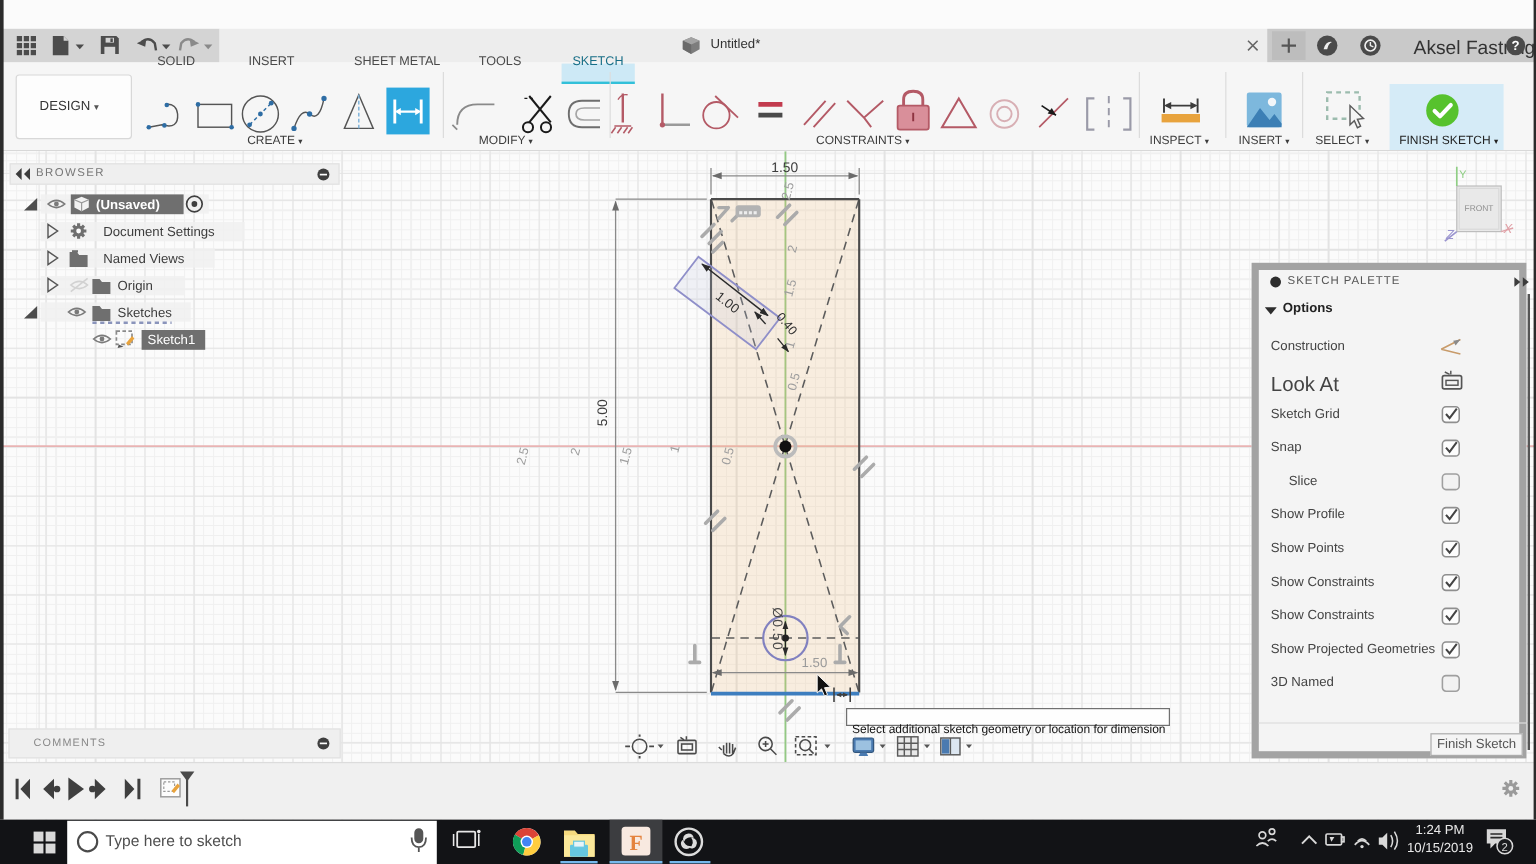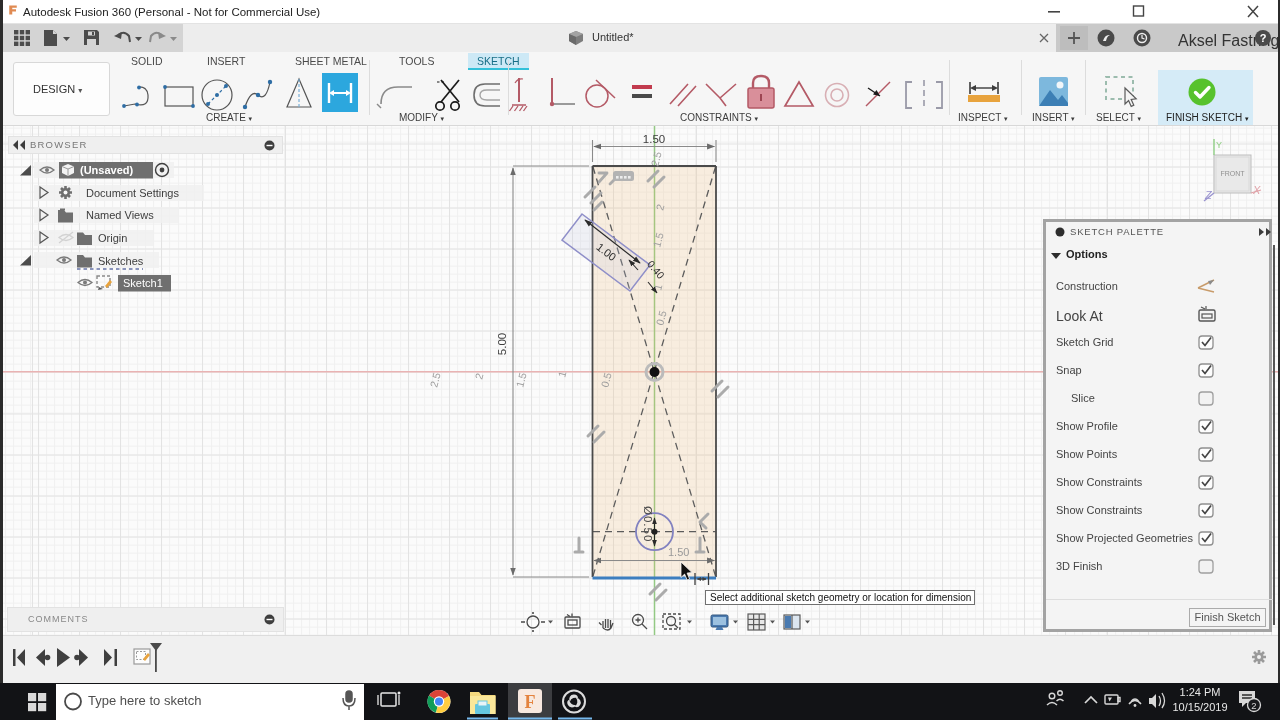--- a/index.html
+++ b/index.html
@@ -9,21 +9,21 @@
   
   #titlebar { left:0; top:0; width:1280px; height:24px; background:#ffffff; border-bottom:1px solid #e3e3e3; }
   #titlebar .title { position:absolute; left:23px; top:6px; font-size:11.5px; color:#222; }
   
   #qat { left:0; top:24px; width:183px; height:28px; background:#d4d4d4; }
   
   #tabbar { left:183px; top:24px; width:873px; height:28px; background:#ededed; }
   #tabright { left:1056px; top:24px; width:224px; height:28px; background:#c9c9c9; }
   
   #ribbon { left:0; top:52px; width:1280px; height:74px; background:#f6f6f6; border-bottom:1px solid #d8d8d8; }
-  .rtab { position:absolute; top:55px; font-size:10.5px; color:#4a4a4a; }
+  .rtab { position:absolute; top:45px; font-size:10.5px; color:#4a4a4a; }
   .rlabel { position:absolute; top:112px; font-size:10px; color:#3c3c3c; white-space:nowrap; }
   .rsep { position:absolute; top:60px; width:1px; height:55px; background:#dcdcdc; }
   
   #canvas { left:0; top:126px; width:1280px; height:557px;
     background-color:#fbfbfb;
     background-image:
       repeating-linear-gradient(to right, #e3e3e3 0 1px, transparent 1px 41.1px),
       repeating-linear-gradient(to bottom, #e3e3e3 0 1px, transparent 1px 41.1px),
       repeating-linear-gradient(to right, #f0f0f0 0 1px, transparent 1px 8.22px),
       repeating-linear-gradient(to bottom, #f0f0f0 0 1px, transparent 1px 8.22px);
@@ -31,31 +31,20 @@
   }
   #sketchsvg { position:absolute; left:0; top:126px; }
   
   #taskbar { left:0; top:683px; width:1280px; height:37px; background:#121316; }
   #searchbox { position:absolute; left:56px; top:684px; width:308px; height:36px; background:#ffffff; }
 </style>
 </head>
 <body>
 <div id="stage">
 
-  <div id="titlebar" class="abs">
-    <svg class="abs" style="left:7px;top:4px" width="12" height="12" viewBox="0 0 16 16">
-      <path d="M3 14 L3 2 L13 2 L13 5 L7 5 L7 7 L12 7 L12 10 L7 10 L7 14 Z" fill="#e08a52"></path>
-    </svg>
-    <div class="title">Autodesk Fusion 360 (Personal - Not for Commercial Use)</div>
-    <svg class="abs" style="left:1046px;top:0" width="234" height="24" viewBox="0 0 234 24">
-      <rect x="2" y="11" width="12" height="1.6" fill="#444"></rect>
-      <rect x="87.5" y="6" width="10" height="10" fill="none" stroke="#444" stroke-width="1.4"></rect>
-      <path d="M202 6 L212 17 M212 6 L202 17" stroke="#444" stroke-width="1.5" fill="none"></path>
-    </svg>
-  </div>
 
   <div id="qat" class="abs"></div>
   <svg class="abs" style="left:0;top:24px" width="183" height="28" viewBox="0 0 183 28">
     <g fill="#4c4c4c">
       <g transform="translate(14,6)">
         <rect x="0" y="0" width="4.4" height="4.4"></rect>
           <rect x="5.8" y="0" width="4.4" height="4.4"></rect>
           <rect x="11.6" y="0" width="4.4" height="4.4"></rect>
         <rect x="0" y="5.8" width="4.4" height="4.4"></rect>
           <rect x="5.8" y="5.8" width="4.4" height="4.4"></rect>
@@ -418,44 +407,44 @@
       <g transform="translate(96,118)">
         <rect x="1" y="2" width="13" height="11" fill="none" stroke="#8a8a8a" stroke-width="1.4" stroke-dasharray="3 2"></rect>
         <path d="M9 12 L14 6 L16 8 L11 14 Z" fill="#e8a33d"></path>
         <path d="M3 13 l4 2 l-5 1 Z" fill="#555"></path>
       </g>
       <rect x="118" y="119" width="53" height="16.5" fill="#6f6f6f"></rect>
       <text x="123" y="131" font-size="11" fill="#ffffff" font-family="Liberation Sans">Sketch1</text>
     </svg>
   </div>
 
-  <div id="palette" class="abs" style="left:1043px;top:219px;width:229px;height:413px;background:#f4f4f4;border:3px solid #a3a3a3">
+  <div id="palette" class="abs" style="left:1043px;top:219px;width:229px;height:413px;background:#f4f4f4;border:6px solid #a3a3a3">
     <svg class="abs" style="left:8px;top:4px" width="12" height="12" viewBox="0 0 12 12">
         <circle cx="6" cy="6" r="4.5" fill="#2d2d2d"></circle>
       </svg>
     <div class="abs" style="left:24px;top:4px;font-size:9.5px;letter-spacing:0.8px;color:#555">SKETCH PALETTE</div>
     <svg class="abs" style="left:212px;top:5px" width="14" height="10" viewBox="0 0 14 10">
       <path d="M1 1 L6 5 L1 9 Z" fill="#3c3c3c"></path>
         <path d="M8 1 L13 5 L8 9 Z" fill="#3c3c3c"></path>
     </svg>
     <svg class="abs" style="left:5px;top:30px" width="10" height="8" viewBox="0 0 10 8">
         <path d="M0 1 L10 1 L5 7 Z" fill="#2d2d2d"></path>
       </svg>
     <div class="abs" style="left:20px;top:26px;font-size:11px;font-weight:bold;color:#222">Options</div>
     <div class="abs" style="left:10px;top:58px;font-size:11px;color:#444">Construction</div>
-    <div class="abs" style="left:10px;top:86px;font-size:14px;color:#444">Look At</div>
+    <div class="abs" style="left:10px;top:86px;font-size:17px;color:#444">Look At</div>
     <div class="abs" style="left:10px;top:114px;font-size:11px;color:#444">Sketch Grid</div>
     <div class="abs" style="left:10px;top:142px;font-size:11px;color:#444">Snap</div>
     <div class="abs" style="left:25px;top:170px;font-size:11px;color:#444">Slice</div>
     <div class="abs" style="left:10px;top:198px;font-size:11px;color:#444">Show Profile</div>
     <div class="abs" style="left:10px;top:226px;font-size:11px;color:#444">Show Points</div>
     <div class="abs" style="left:10px;top:254px;font-size:11px;color:#444">Show Constraints</div>
     <div class="abs" style="left:10px;top:282px;font-size:11px;color:#444">Show Constraints</div>
     <div class="abs" style="left:10px;top:310px;font-size:11px;color:#444">Show Projected Geometries</div>
-    <div class="abs" style="left:10px;top:338px;font-size:11px;color:#444">3D Finish</div>
+    <div class="abs" style="left:10px;top:338px;font-size:11px;color:#444">3D Named</div>
     <svg class="abs" style="left:148px;top:52px" width="26" height="310" viewBox="0 0 26 310">
 
       <path d="M4 14 L20 6 M4 14 L20 18" stroke="#c89b6a" stroke-width="1.4" fill="none"></path>
       <path d="M20 6 l-6 1 l2 4 Z" fill="#8a8a8a"></path>
 
       <rect x="5" y="36" width="16" height="11" rx="1.5" fill="none" stroke="#555" stroke-width="1.4"></rect>
       <rect x="8" y="40" width="10" height="4" fill="none" stroke="#555" stroke-width="1.2"></rect>
       <path d="M7 33 l4 2 M12 32 l0 3" stroke="#555" stroke-width="1.2"></path>
 
       <g>
@@ -481,21 +470,21 @@
     <div class="abs" style="left:143px;top:386px;width:77px;height:19px;background:#f4f4f4;border:1px solid #ababab;font-size:11px;color:#555;text-align:center;padding-top:2px">Finish Sketch</div>
   </div>
 
   <div class="abs" style="left:7px;top:607px;width:277px;height:25px;background:#efefef;border:1px solid #e2e2e2"></div>
   <div class="abs" style="left:28px;top:614px;font-size:9px;letter-spacing:1px;color:#888">COMMENTS</div>
   <svg class="abs" style="left:264px;top:614px" width="11" height="11" viewBox="0 0 11 11">
     <circle cx="5.5" cy="5.5" r="5" fill="#3f3f3f"></circle>
       <rect x="2.5" y="4.8" width="6" height="1.4" fill="#fff"></rect>
   </svg>
 
-  <div class="abs" style="left:705px;top:590px;width:270px;height:15px;background:#fefefe;border:1px solid #707070;font-size:10px;color:#111;padding-left:4px;padding-top:1px">Select additional sketch geometry or location for dimension</div>
+  <div class="abs" style="left:705px;top:590px;width:270px;height:15px;background:#fefefe;border:1px solid #707070;font-size:10px;color:#111;padding-left:4px;padding-top:12px">Select additional sketch geometry or location for dimension</div>
 
   <svg id="navbar" class="abs" style="left:515px;top:610px" width="300" height="26" viewBox="0 0 300 26">
     <g stroke="#4a4a4a" fill="none" stroke-width="1.3">
 
       <circle cx="18" cy="12" r="6"></circle>
       <path d="M10 12 h-4 M26 12 h4 M18 4 v-2 M18 20 v2" stroke-width="1.6"></path>
 
       <rect x="50" y="7" width="15" height="11" rx="1"></rect>
       <rect x="53" y="10" width="9" height="5"></rect>
       <path d="M52 4.5 l3 2 M57 3.5 v3"></path>

